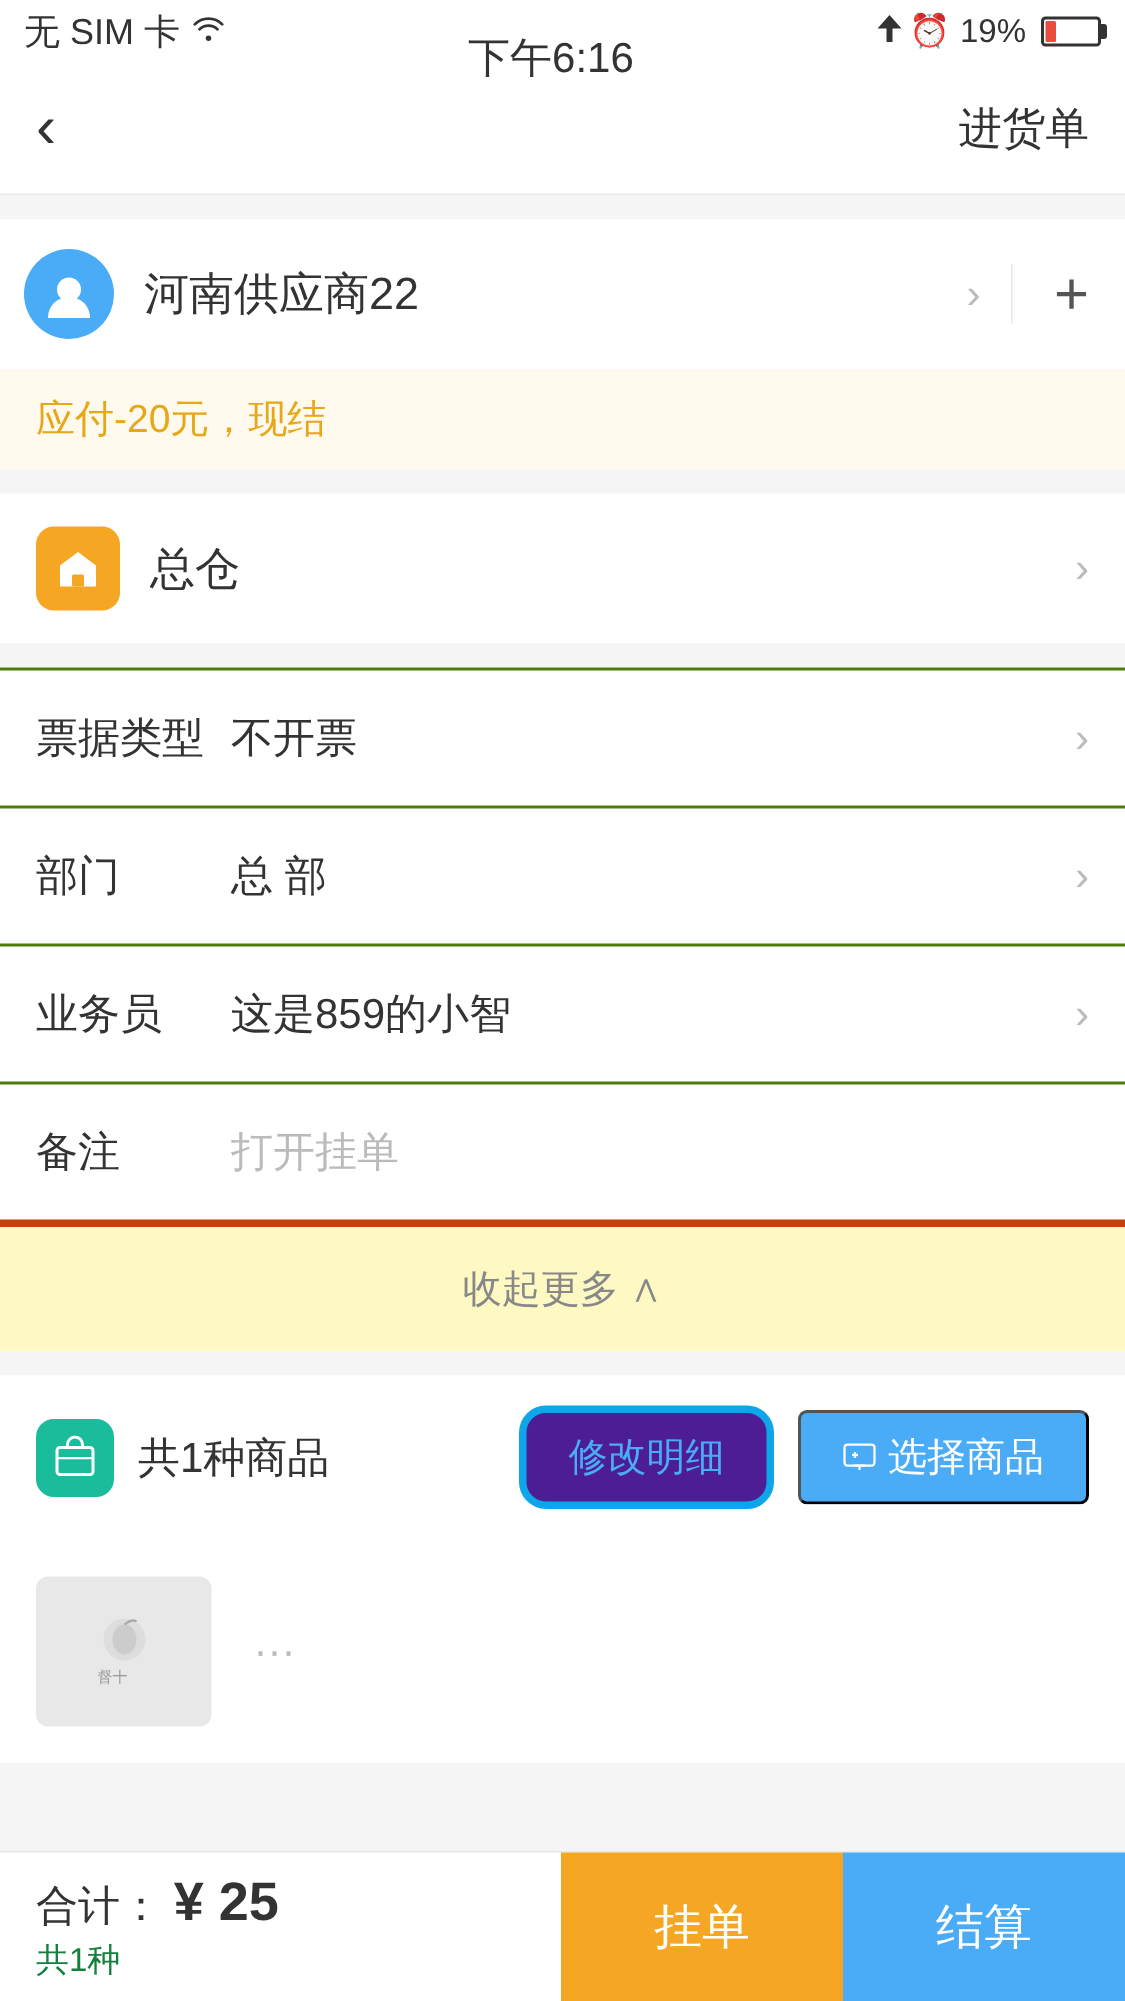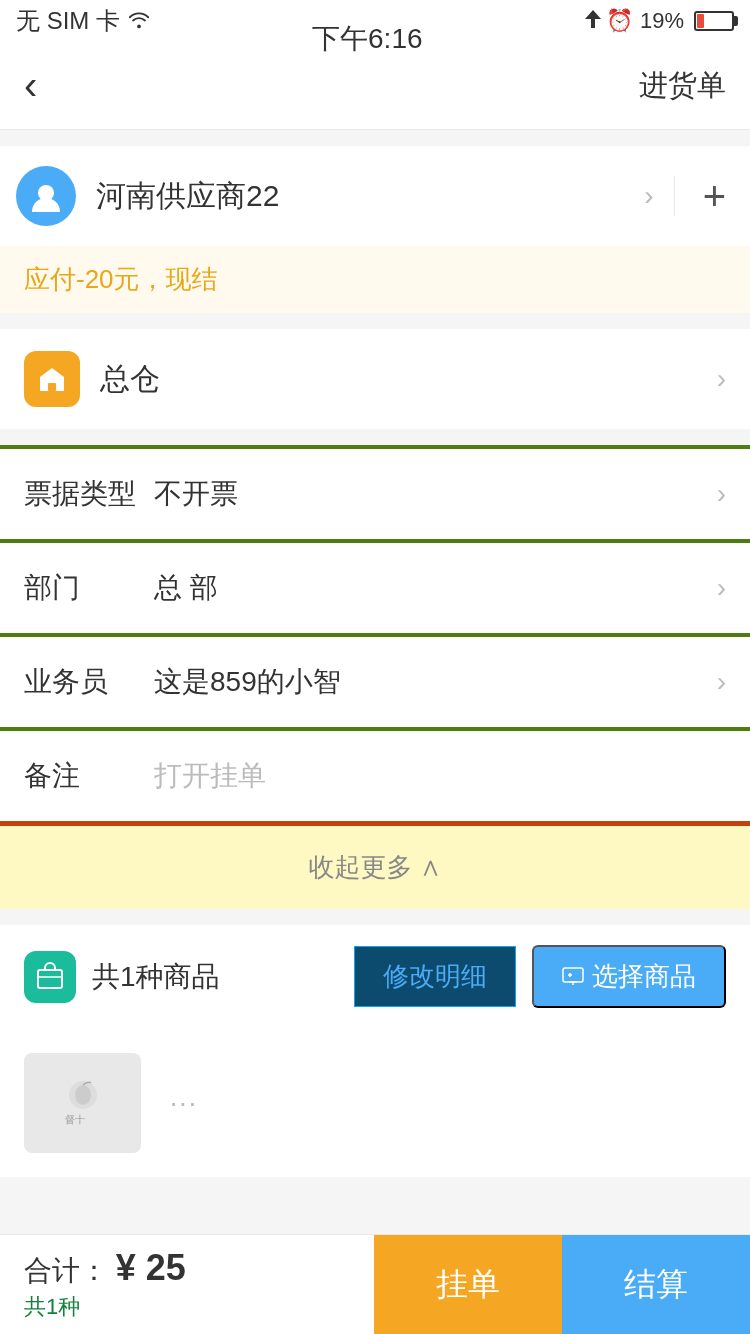--- a/index.html
+++ b/index.html
@@ -170,21 +170,21 @@
       font-size: 30px;
       color: #333;
     }
 
     
     .form-row {
       background: #fff;
       display: flex;
       align-items: center;
       padding: 26px 24px;
-      border-top: 4px solid #4d7c0f;
+      border-top: 2px solid #4d7c0f;
       cursor: pointer;
     }
     .form-label {
       font-size: 28px;
       color: #333;
       width: 120px;
       flex-shrink: 0;
     }
     .form-value {
       flex: 1;
@@ -224,25 +224,25 @@
       align-items: center;
       justify-content: center;
       flex-shrink: 0;
     }
     .products-count {
       flex: 1;
       font-size: 28px;
       color: #333;
     }
     .btn-outline {
-      border: 1px solid #0ea5e9;
+      border: 5px solid #0ea5e9;
       color: #4AABF7;
-      background: #0c4a6e;
+      background: #4c1d95;
       padding: 12px 28px;
-      border-radius: 0;
+      border-radius: 18px;
       font-size: 26px;
       cursor: pointer;
     }
     .btn-primary {
       background: #4AABF7;
       color: #fff;
       padding: 12px 28px;
       border-radius: 6px;
       font-size: 26px;
       cursor: pointer;

